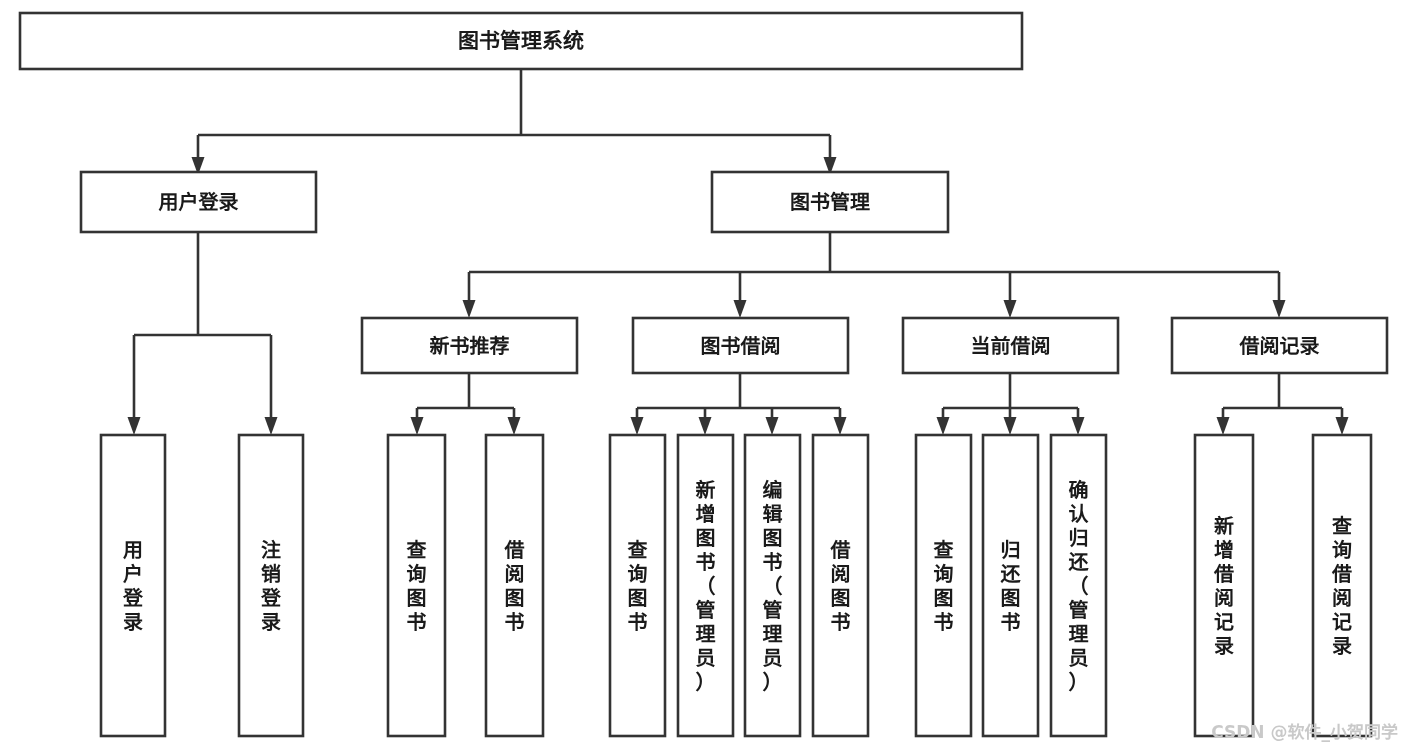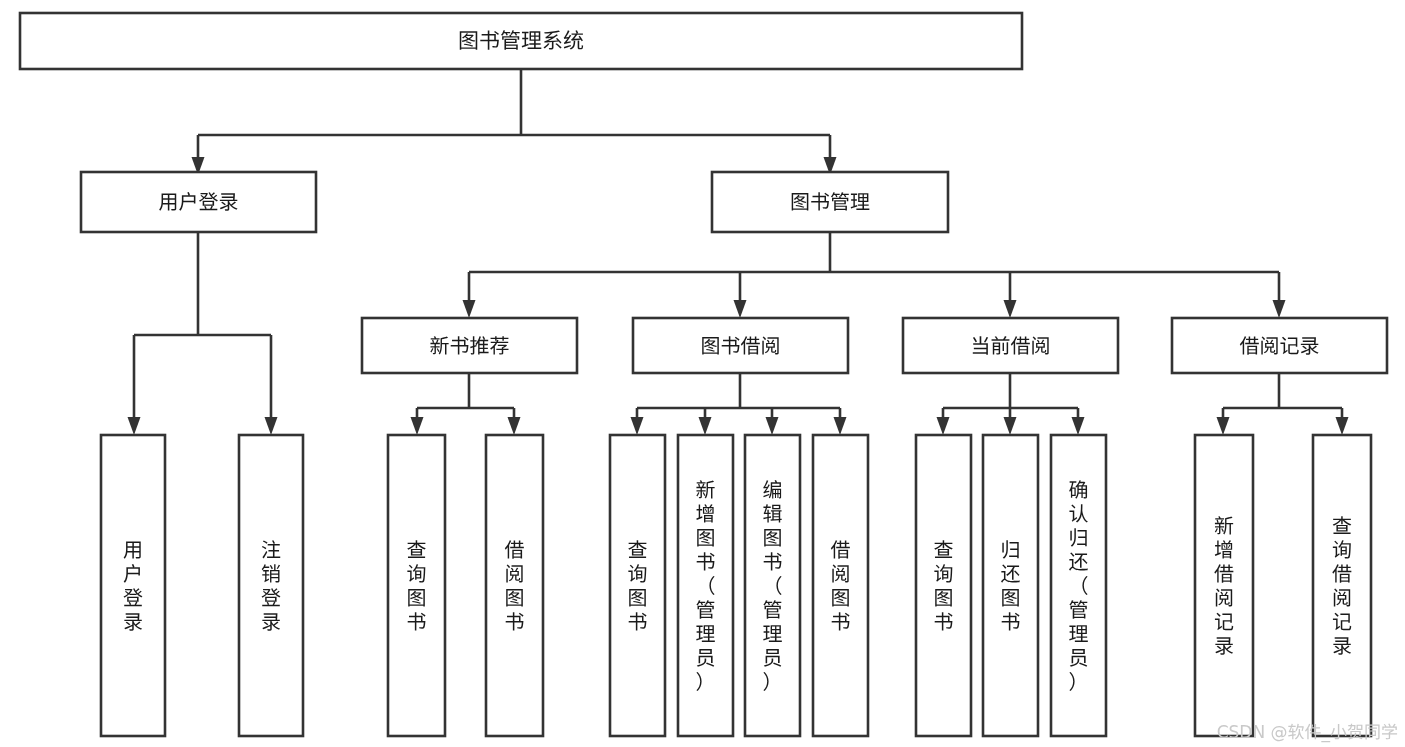--- a/index.html
+++ b/index.html
@@ -12,20 +12,21 @@
     width: 1405px;
     height: 747px;
     overflow: hidden;
     font-family: "DejaVu Sans", "Liberation Sans", sans-serif;
   }
   #diagram-root {
     position: relative;
     width: 1405px;
     height: 747px;
     background: #ffffff;
+    font-weight: bold;
   }
   svg.diagram-canvas {
     position: absolute;
     top: 0;
     left: 0;
     width: 1405px;
     height: 747px;
     display: block;
   }
   .node-box {

